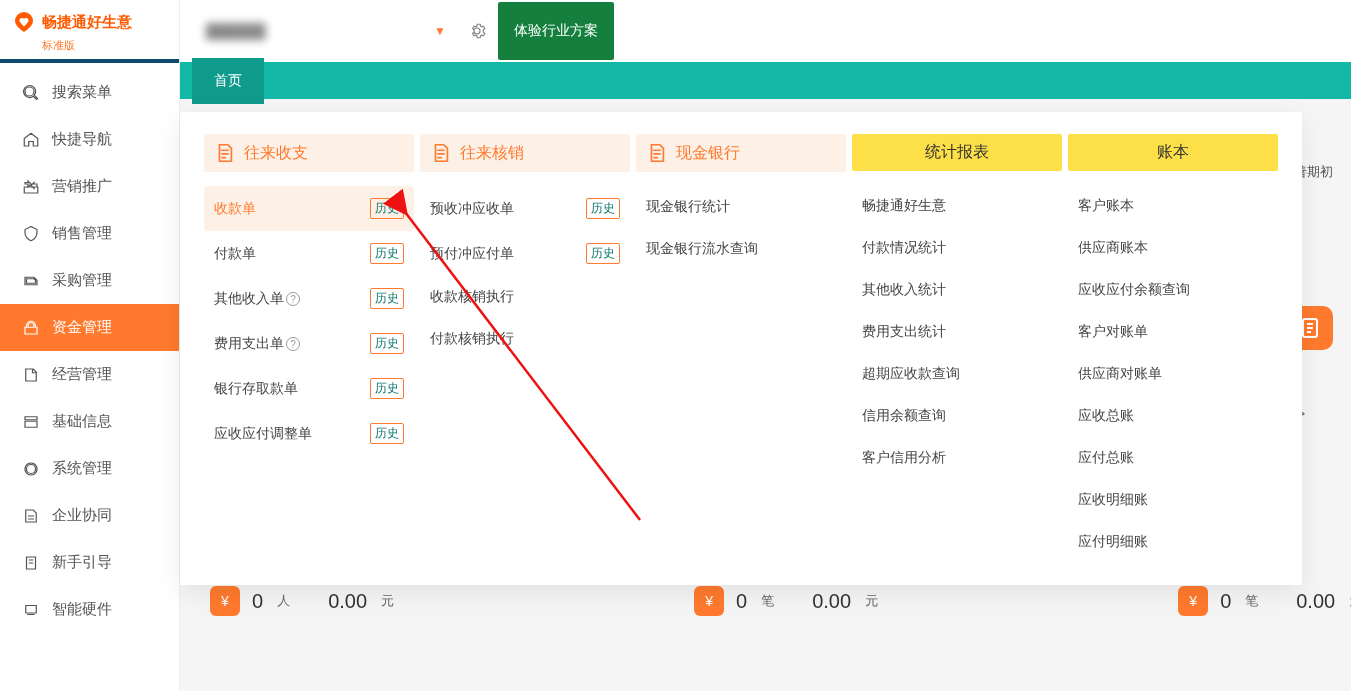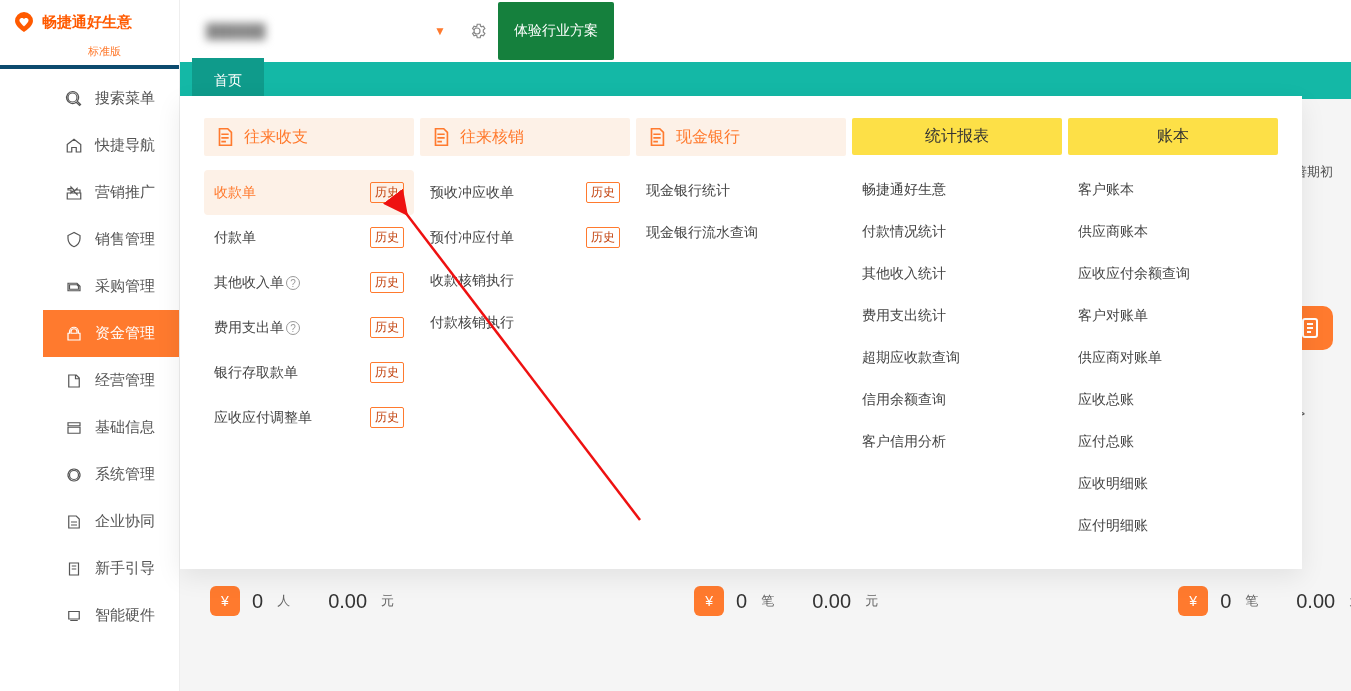--- a/index.html
+++ b/index.html
@@ -3,44 +3,44 @@
 <meta charset="utf-8">
 <style>
 * { margin: 0; padding: 0; box-sizing: border-box; }
 body { font-family: "Microsoft YaHei", "PingFang SC", sans-serif; font-size: 14px; color: #333; background: #f5f5f5; width: 1351px; height: 691px; overflow: hidden; position: relative; }
 .app { display: flex; height: 100%; }
 .sidebar { width: 180px; background: #fff; border-right: 1px solid #eee; display: flex; flex-direction: column; position: relative; z-index: 2; }
 .logo { padding: 10px 12px 6px; border-bottom: 4px solid #0c4a6e; }
 .logo-row { display: flex; align-items: center; gap: 6px; }
 .logo-mark { width: 24px; height: 24px; color: #ff5a00; }
 .logo-text { color: #ff5a00; font-weight: 600; font-size: 15px; }
-.logo-sub  { color: #ff7a2e; font-size: 11px; margin-top: 10px; margin-left: 30px; text-align: center; }
+.logo-sub  { color: #ff7a2e; font-size: 11px; margin-top: 4px; margin-left: 30px; }
 .nav { list-style: none; padding-top: 6px; }
-.nav li { display: flex; align-items: center; gap: 12px; padding: 14px 22px; color: #555; cursor: pointer; font-size: 15px; margin-left: 43px; }
+.nav li { display: flex; align-items: center; gap: 12px; padding: 14px 22px; color: #555; cursor: pointer; font-size: 15px; }
 .nav li.active { background: #ff7a2e; color: #fff; }
 .nav li .nav-icon { width: 18px; height: 18px; flex-shrink: 0; }
 .main { flex: 1; display: flex; flex-direction: column; position: relative; }
 .topbar { height: 62px; background: #fff; display: flex; align-items: center; padding: 0 16px; gap: 12px; }
 .org { width: 260px; height: 32px; display: flex; align-items: center; justify-content: space-between; padding: 0 10px; color: #999; }
 .org-name-blur { filter: blur(4px); color: #888; }
 .chevron { color: #ff7a2e; font-size: 12px; }
 .gear { width: 18px; height: 18px; color: #888; }
 .btn-primary { background: #15803d; color: #fff; border: none; padding: 20px 16px; font-size: 14px; border-radius: 2px; cursor: pointer; }
 .tabbar { height: 37px; background: #14b8a6; display: flex; align-items: center; padding-left: 12px; }
 .tab { background: #0f9b8b; color: #fff; padding: 14px 22px; }
 .content { flex: 1; position: relative; }
-.flyout { position: absolute; left: 0; top: 96px; background: #fff; padding: 22px 24px; display: flex; gap: 6px; box-shadow: 0 8px 24px rgba(0,0,0,.08); z-index: 3; }
+.flyout { position: absolute; left: 0; top: 112px; background: #fff; padding: 22px 24px; display: flex; gap: 6px; box-shadow: 0 8px 24px rgba(0,0,0,.08); z-index: 3; }
 .col { width: 210px; }
 .col-head { display: flex; align-items: center; gap: 8px; background: #fdf1e7; color: #ff7a2e; padding: 8px 10px; font-size: 16px; border-radius: 2px; }
 .col-head .hicon { width: 22px; height: 22px; }
 .col-head.gray { background: #fde047; color: #333; justify-content: center; }
 .col ul { list-style: none; margin-top: 14px; }
 .col ul li { display: flex; align-items: center; justify-content: space-between; padding: 12px 10px; font-size: 14px; color: #444; cursor: pointer; border-radius: 4px; }
 .col ul li.active { background: #fdf1e7; color: #ff7a2e; }
-.hist { border: 1px solid #ff7a2e; color: #c2410c; font-size: 12px; padding: 1px 4px; border-radius: 2px; }
+.hist { border: 1px solid #ff7a2e; color: #0f766e; font-size: 12px; padding: 1px 4px; border-radius: 2px; }
 .qmark { display: inline-flex; align-items: center; justify-content: center; width: 14px; height: 14px; border: 1px solid #999; border-radius: 50%; font-size: 10px; color: #999; margin-left: 2px; }
 .right-stuff { position: absolute; right: 0; top: 160px; width: 70px; color: #555; font-size: 13px; line-height: 1.9; }
 .right-icon { position: absolute; right: 18px; top: 306px; width: 44px; height: 44px; background: #ff7a2e; border-radius: 10px; display: flex; align-items: center; justify-content: center; color: #fff; cursor: pointer; }
 .right-icon svg { width: 24px; height: 24px; }
 .stats { position: absolute; left: 210px; top: 586px; display: flex; gap: 300px; color: #333; font-size: 18px; }
 .stat { display: flex; align-items: center; gap: 12px; }
 .stat .sicon { width: 30px; height: 30px; background: #ff7a2e; border-radius: 6px; display: flex; align-items: center; justify-content: center; color: #fff; font-size: 14px; }
 .stat .snum { font-size: 20px; }
 .stat .sunit { font-size: 13px; color: #666; margin-left: 2px; }
 .arrow { position: absolute; z-index: 4; pointer-events: none; }

